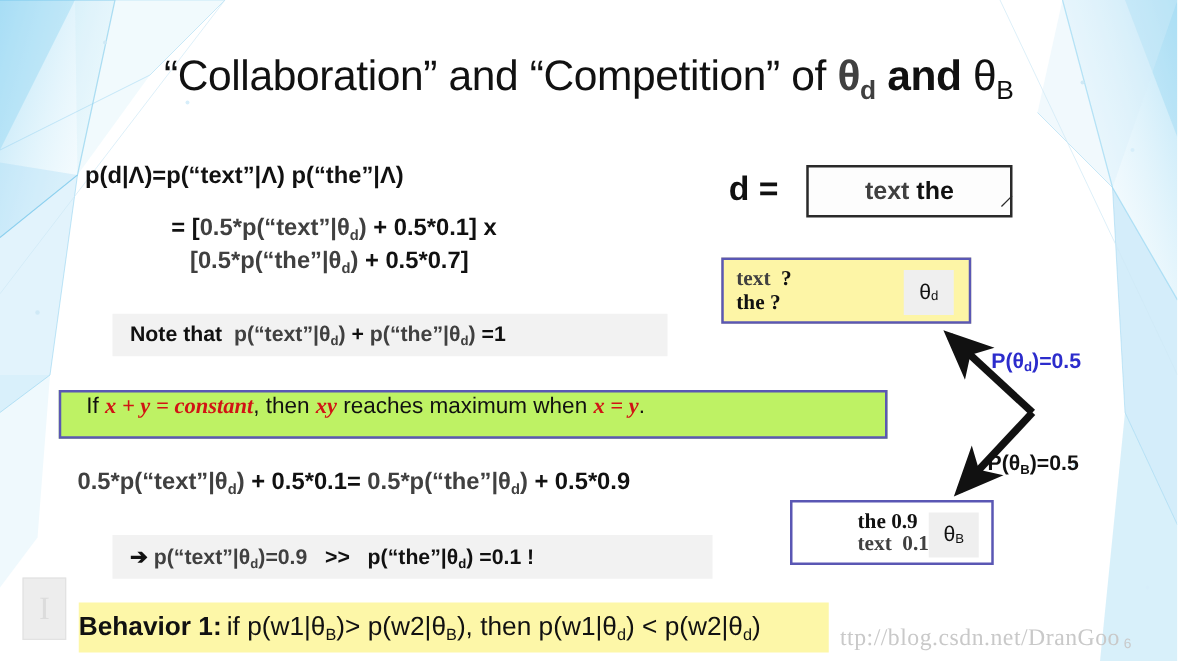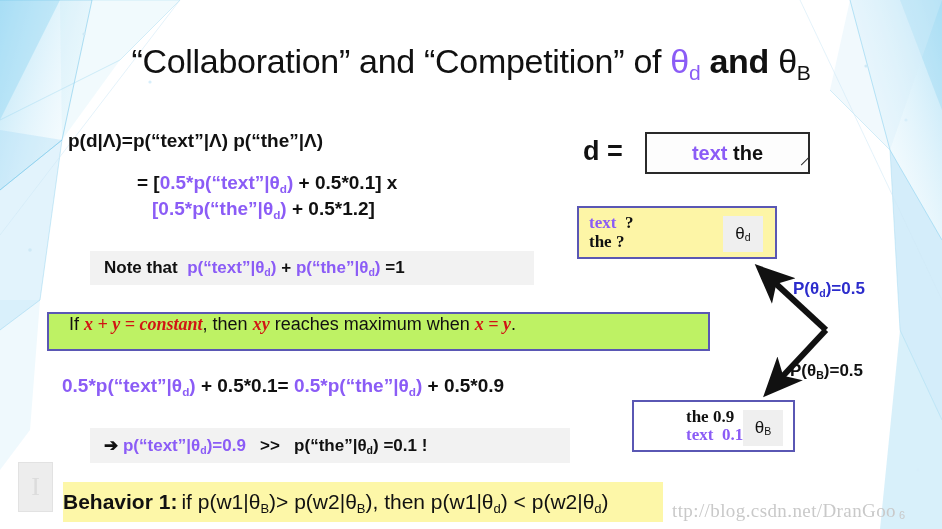--- a/index.html
+++ b/index.html
@@ -23,21 +23,21 @@
     position: absolute;
     left: 0; top: 42px;
     width: 942px;
     text-align: center;
     font-size: 34px;
     color: #111111;
     letter-spacing: -0.3px;
     white-space: nowrap;
   }
   #title .bold { font-weight: bold; }
-  .blue { color: #8b5cf6; }
+  .blue { color: #404040; font-weight: bold; }
   .red  { color: #d11414; }
   sub { font-size: 0.62em; vertical-align: baseline; position: relative; top: 0.32em; }
 
   
   #eq1 {
     position: absolute; left: 68px; top: 130px;
     font-size: 19px; font-weight: bold; color: #111;
     white-space: nowrap;
   }
   #eq2 {
@@ -265,21 +265,21 @@
     <span>“Collaboration” and “Competition” of </span><span class="blue"><span>θ</span><sub>d</sub></span><span class="bold"> and </span><span><span>θ</span><sub>B</sub></span>
   </div>
 
   <div id="eq1">p(d|Λ)=p(“text”|Λ) p(“the”|Λ)</div>
 
   <div id="eq2">
     <span>= [</span><span class="blue">0.5*p(“text”|θ<sub>d</sub>)</span><span> + 0.5*0.1] x</span>
   </div>
 
   <div id="eq3">
-    <span class="blue">[0.5*p(“the”|θ<sub>d</sub>)</span><span> + 0.5*1.2]</span>
+    <span class="blue">[0.5*p(“the”|θ<sub>d</sub>)</span><span> + 0.5*0.7]</span>
   </div>
 
   <div id="note-box">
     <span>Note that</span>&nbsp;&nbsp;<span class="blue">p(“text”|θ<sub>d</sub>)</span>&nbsp;<span>+</span>&nbsp;<span class="blue">p(“the”|θ<sub>d</sub>)</span>&nbsp;<span>=1</span>
   </div>
 
   <div id="constant-box">
     <span>If</span>&nbsp;<span class="red serif-ital">x + y = constant</span><span>, then</span>&nbsp;<span class="red serif-ital">xy</span>&nbsp;<span>reaches maximum when</span>&nbsp;<span class="red serif-ital">x = y</span><span>.</span>
   </div>
 

